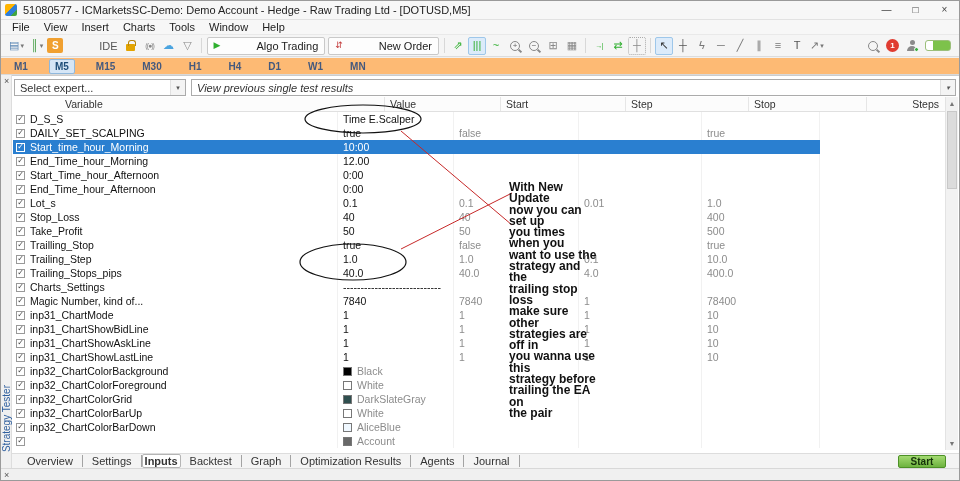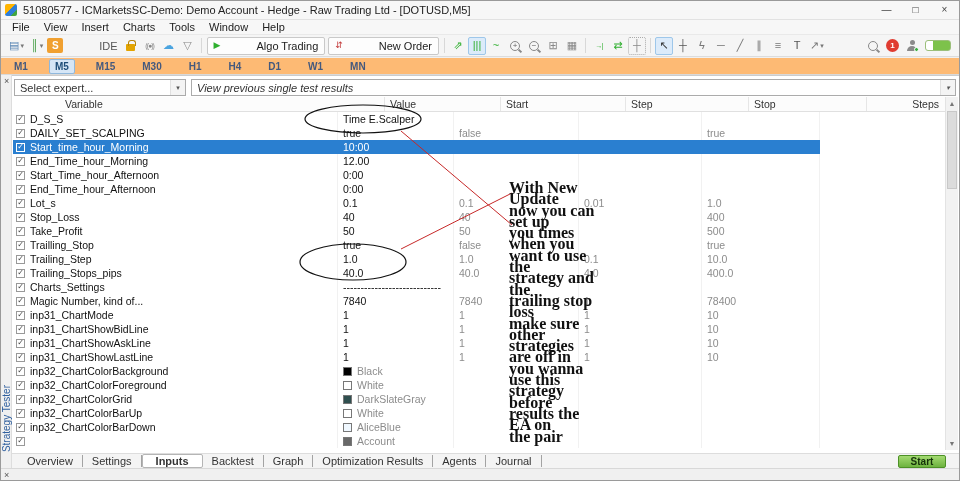--- a/index.html
+++ b/index.html
@@ -81,31 +81,31 @@
 
   
   .strip{position:absolute;left:0;top:74px;width:11px;height:393px;background:#f0f0f0;border-right:1px solid #ddd;}
   .close-x{font-size:9px;color:#555;line-height:9px;}
   .strip .close-x{position:absolute;top:2px;left:3px;}
   .vlabel{position:absolute;bottom:16px;left:0;width:11px;writing-mode:vertical-rl;transform:rotate(180deg);font-size:10px;color:#2f5f9e;white-space:nowrap;}
 
   
   .tabs-row{position:absolute;left:11px;right:0;top:452px;height:15px;background:#f4f4f4;border-top:1px solid #ddd;display:flex;align-items:center;padding-left:6px;}
   .ttab{padding:0 9px;font-size:11px;color:#333;border-right:1px solid #a3a3a3;line-height:12px;}
-  .ttab.active{font-weight:bold;background:#fff;border:1px solid #b5b5b5;border-radius:2px;padding:0 13px;}
+  .ttab.active{font-weight:bold;background:#fff;border:1px solid #b5b5b5;border-radius:2px;padding:0 2px;}
   .start-btn{position:absolute;right:13px;top:1px;width:48px;height:13px;background:linear-gradient(#a4da72,var(--startg));border:1px solid #4d9127;border-radius:2px;font-size:10px;font-weight:bold;color:#15330a;text-align:center;line-height:11px;font-family:"Liberation Sans",sans-serif;}
 
   
   .bottombar{position:absolute;left:0;top:467px;width:100%;height:13px;background:#f0f0f0;border-top:1px solid #d8d8d8;}
   .bottombar .close-x{position:absolute;top:2px;left:3px;}
 
   
   .overlay{position:absolute;left:0;top:0;width:960px;height:481px;pointer-events:none;z-index:9;}
   .overlay svg{position:absolute;left:0;top:0;}
-  .annotation-text{position:absolute;left:508px;top:181px;width:90px;font-family:Liberation Serif, serif;font-weight:bold;font-size:16px;line-height:11.3px;color:#111;}
+  .annotation-text{position:absolute;left:508px;top:181px;width:90px;font-family:Liberation Sans, sans-serif;font-weight:bold;font-size:12px;line-height:11.3px;color:#111;}
 </style>
 </head>
 <body>
 
 <div class="titlebar">
   <span class="app-icon"></span>
   <span class="title-text">51080577 - ICMarketsSC-Demo: Demo Account - Hedge - Raw Trading Ltd - [DOTUSD,M5]</span>
   <span class="win-controls">
       <span class="win-btn">—</span>
       <span class="win-btn">□</span>
@@ -572,16 +572,16 @@
       <div>With New Update</div>
       <div>now you can set up</div>
       <div>you times when you</div>
       <div>want to use the</div>
       <div>strategy and the</div>
       <div>trailing stop loss</div>
       <div>make sure other</div>
       <div>strategies are off in</div>
       <div>you wanna use this</div>
       <div>strategy before</div>
-      <div>results the EA on</div>
+      <div>trailing the EA on</div>
       <div>the pair</div>
     </div>
 </div>
 
 </body></html>

